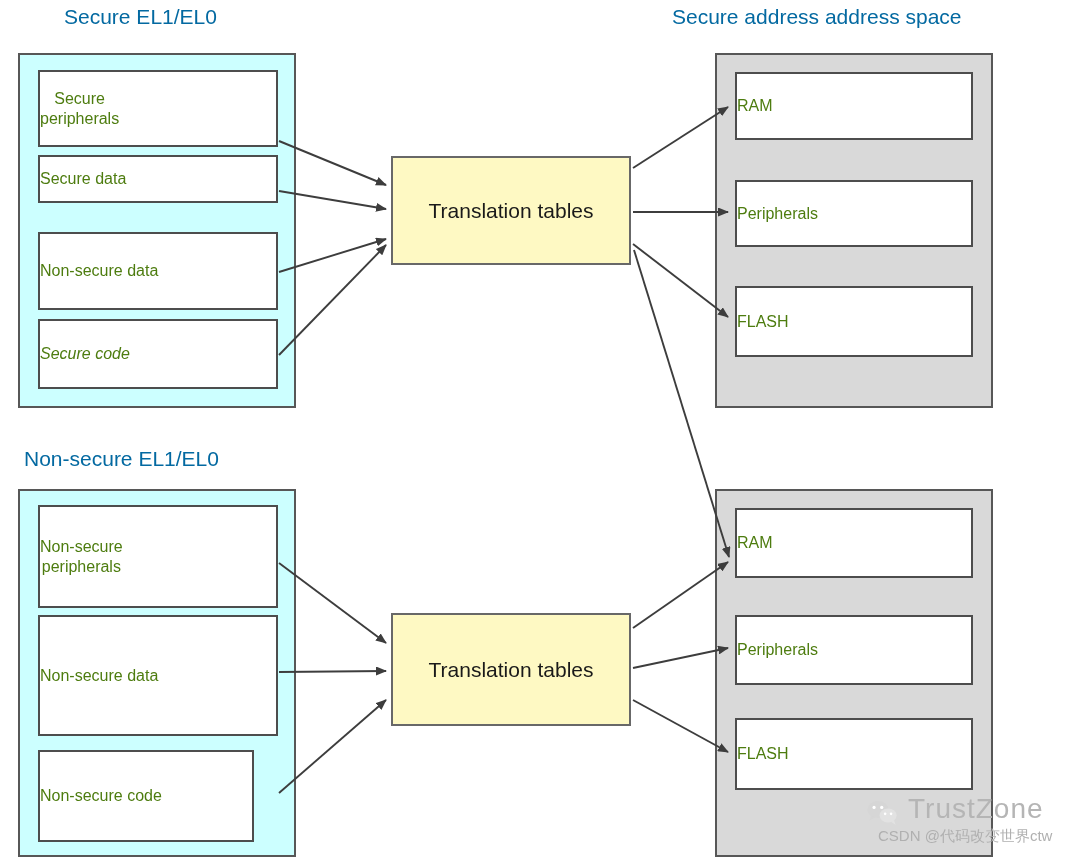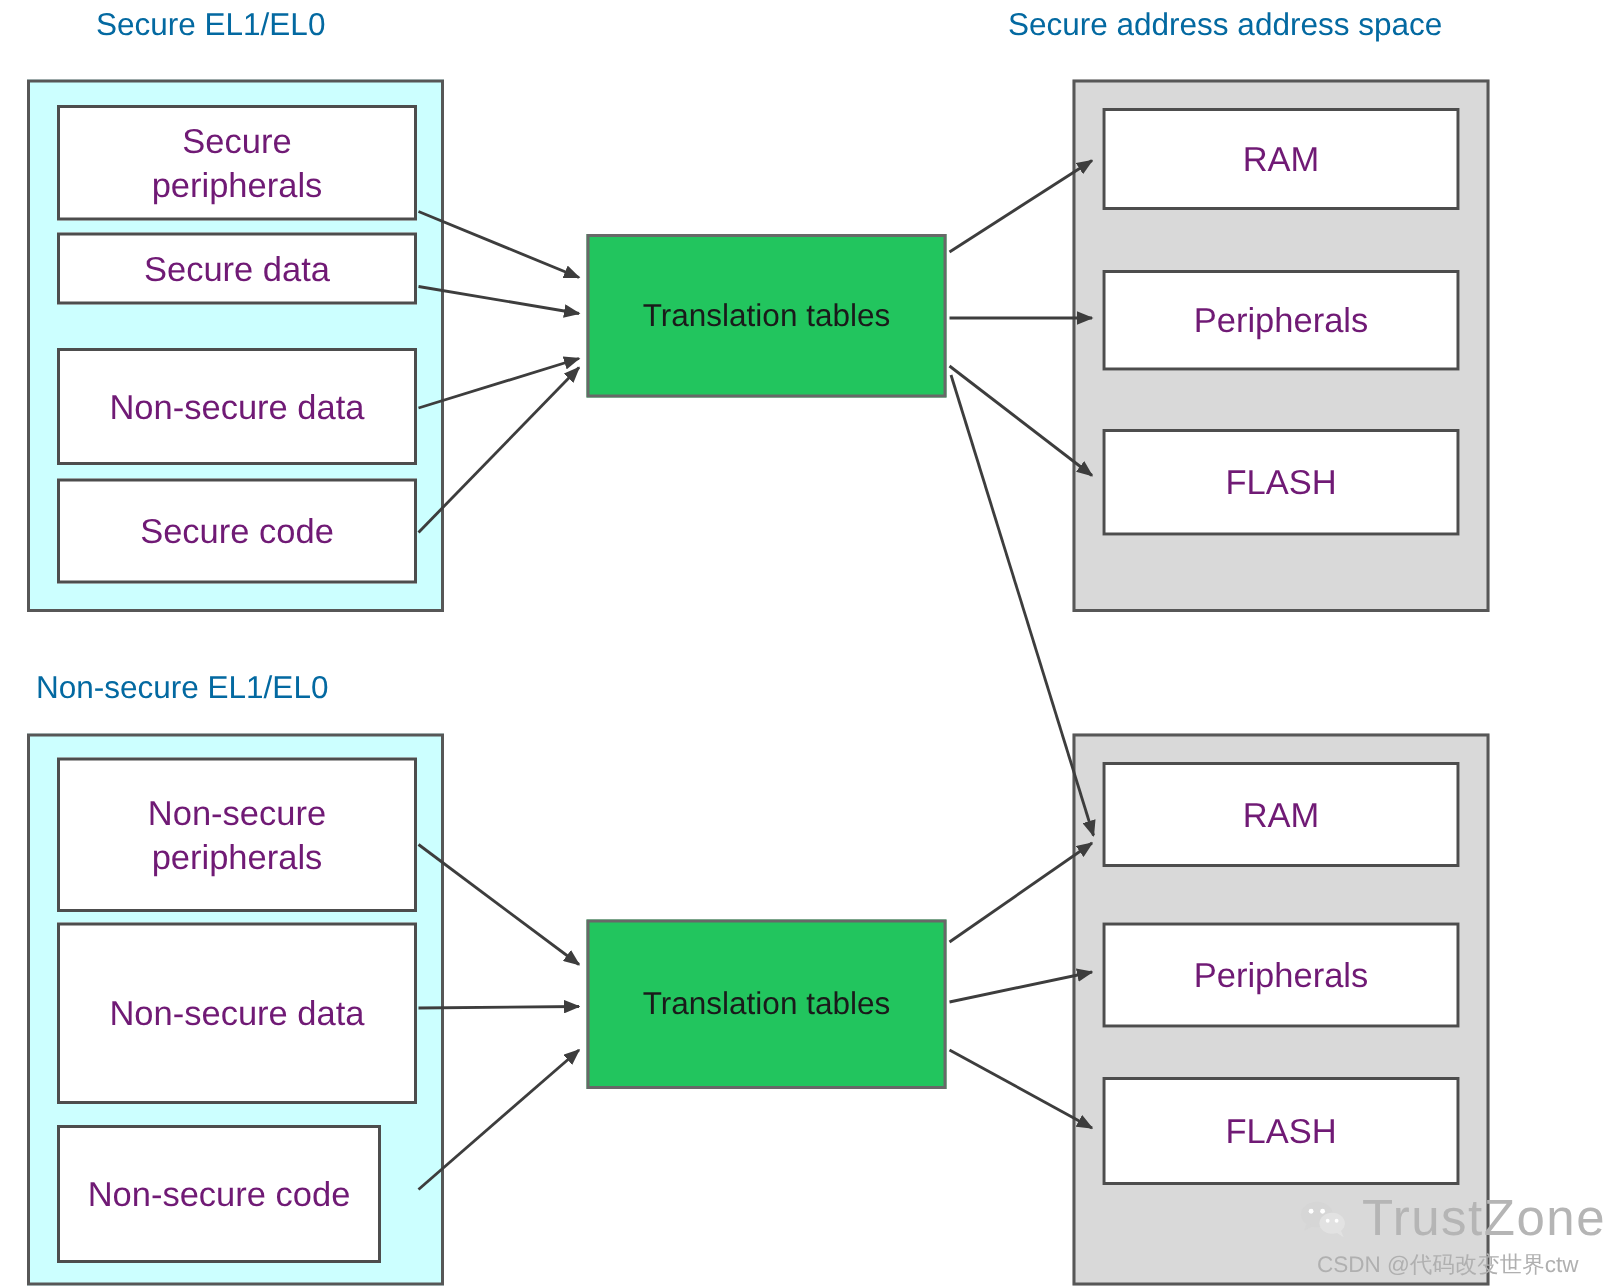--- a/index.html
+++ b/index.html
@@ -35,30 +35,29 @@
   .gray {
     background: #d9d9d9;
   }
   .leaf-box {
     position: absolute;
     box-sizing: border-box;
     background: #ffffff;
     border: 2px solid #4d4d4d;
     display: flex;
     align-items: center;
-    justify-content: center;
     text-align: center;
-    font-size: 23px;
-    color: #701a75;
+    font-size: 16px;
+    color: #4d7c0f;
     line-height: 1.22;
   }
   .tt-box {
     position: absolute;
     box-sizing: border-box;
-    background: #22c55e;
+    background: #fef9c3;
     border: 2px solid #686868;
     display: flex;
     align-items: center;
     justify-content: center;
     font-size: 21px;
     color: #1a1a1a;
   }
   svg.arrows {
     position: absolute;
     left: 0;
@@ -66,21 +65,21 @@
     width: 1080px;
     height: 858px;
     pointer-events: none;
   }
   .wm {
     position: absolute;
     pointer-events: none;
     user-select: none;
   }
   .wm-title {
-    font-size: 34px;
+    font-size: 28px;
     color: #b5b5b5;
     letter-spacing: 1px;
     white-space: nowrap;
   }
   .wm-sub {
     font-size: 15px;
     color: #b0b0b0;
     white-space: nowrap;
   }
   .wm-logo {
@@ -111,21 +110,21 @@
   </div>
 
   <div class="leaf-box" style="left:38px; top:155px; width:240px; height:48px;">
     <span>Secure data</span>
   </div>
 
   <div class="leaf-box" style="left:38px; top:232px; width:240px; height:78px;">
     <span>Non-secure data</span>
   </div>
 
-  <div class="leaf-box" style="left:38px; top:319px; width:240px; height:70px;">
+  <div class="leaf-box" style="left:38px; top:319px; width:240px; height:70px;font-style:italic;">
     <span>Secure code</span>
   </div>
 
   <div class="tt-box" style="left:391px; top:156px; width:240px; height:109px;">
     <span>Translation tables</span>
   </div>
 
   <div class="container-box gray" style="left:715px; top:53px; width:278px; height:355px;"></div>
 
   <div class="leaf-box" style="left:735px; top:72px; width:238px; height:68px;">

